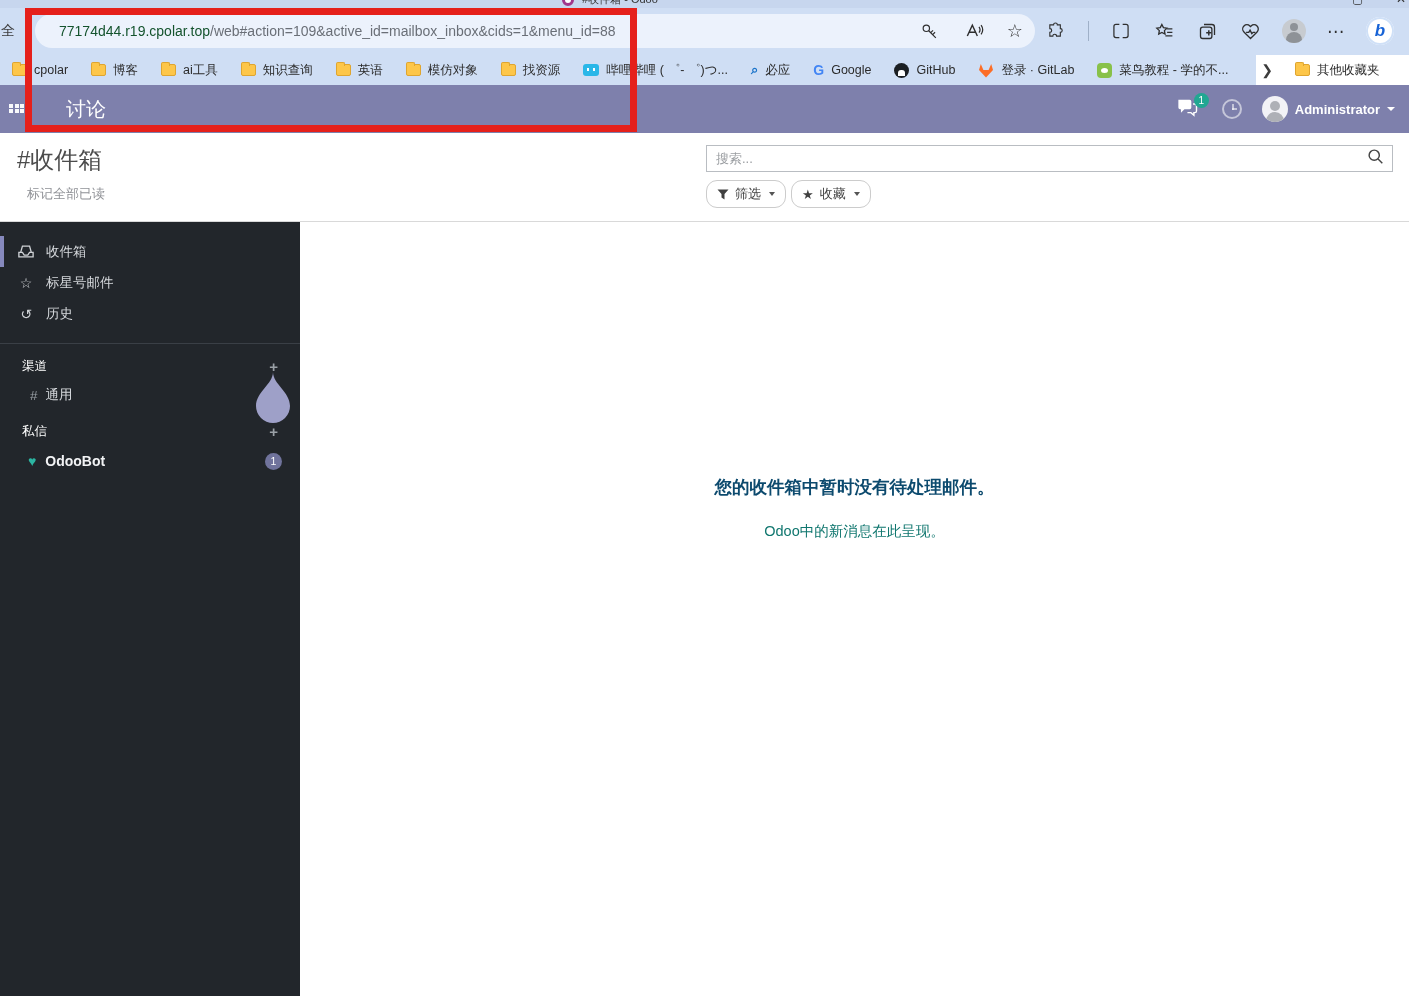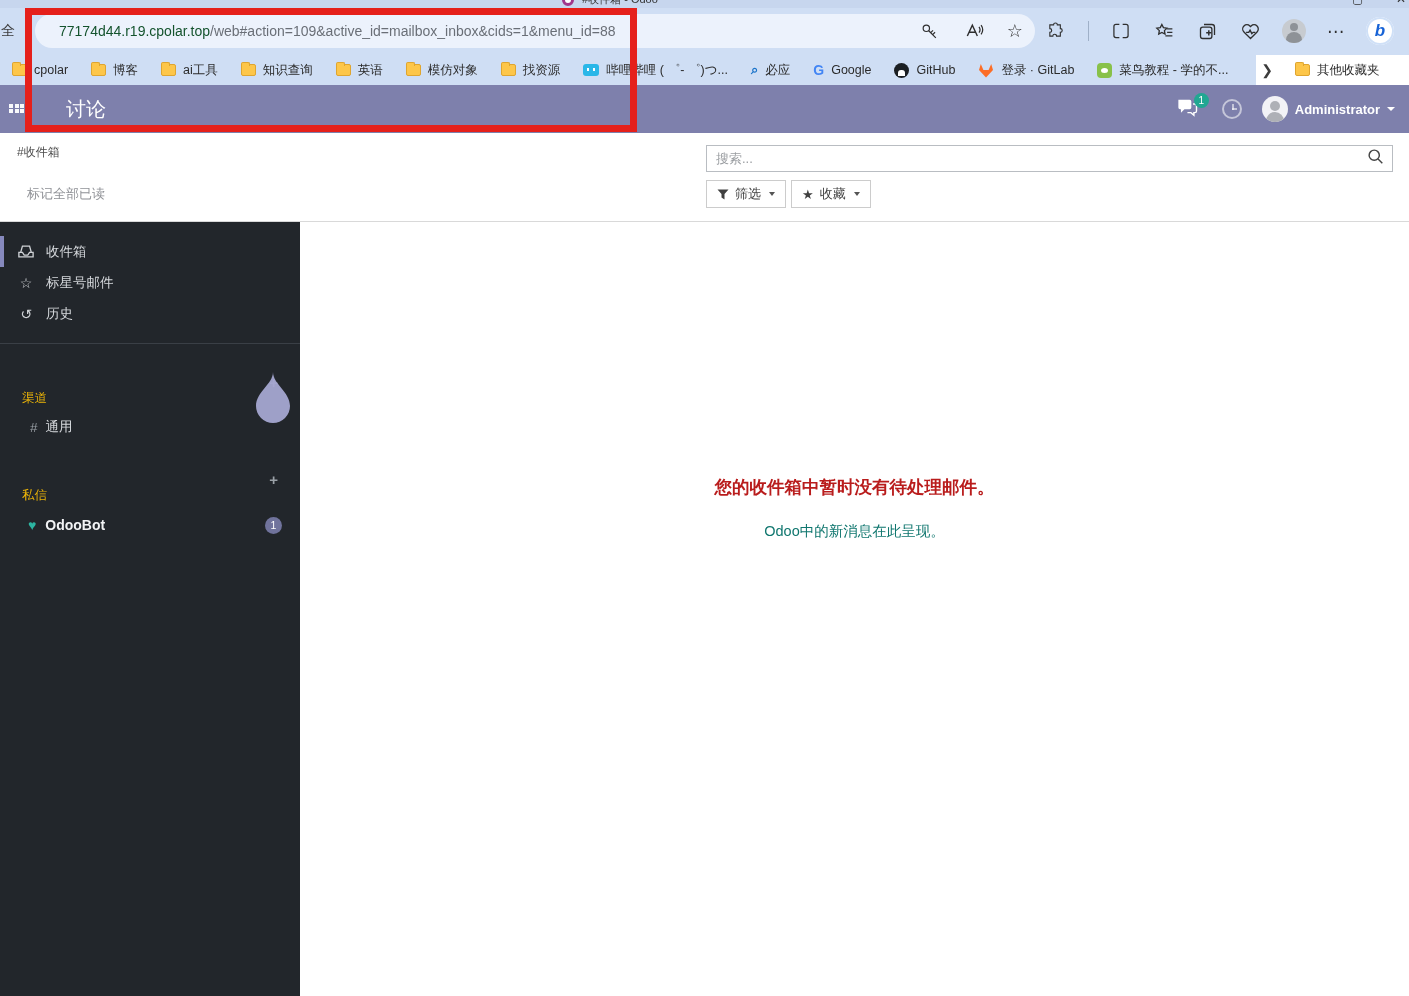--- a/index.html
+++ b/index.html
@@ -62,53 +62,53 @@
   .clock-ic::after { content:""; position:absolute; left:8px; top:7px; width:5px; height:2px; background:rgba(255,255,255,.55); }
   .user-wrap { display:flex; align-items:center; gap:7px;justify-content:flex-end; }
   .avatar-odoo { width:26px; height:26px; border-radius:50%; background:#f2f2f6; position:relative; overflow:hidden; }
   .avatar-odoo::before { content:""; position:absolute; left:8px; top:5px; width:10px; height:10px; border-radius:50%; background:#aeb0b6; }
   .avatar-odoo::after { content:""; position:absolute; left:4px; top:16px; width:18px; height:12px; border-radius:9px 9px 0 0; background:#aeb0b6; }
   .user-name { font-size:13px; font-weight:bold; }
   .caret-down { width:0; height:0; border-left:4px solid transparent; border-right:4px solid transparent; border-top:4px solid #fff; }
 
   
   .controlpanel { position:absolute; left:0; top:133px; width:1409px; height:89px; background:#fff; border-bottom:1px solid #d9d9d9; }
-  .cp-title { position:absolute; left:17px; top:11px; font-size:12px; color:#4c4c4c; }
+  .cp-title { position:absolute; left:17px; top:11px; font-size:24px; color:#4c4c4c; }
   .mark-all { position:absolute; left:27px; top:52px; font-size:13px; color:#8f9196; background:none; border:none; cursor:pointer; }
   .search-box { position:absolute; left:706px; top:12px; width:687px; height:27px; border:1px solid #b9bdc2; background:#fff; display:flex; align-items:center; }
   .search-input { flex:1; border:none; outline:none; font-size:13px; padding:0 9px; color:#333; background:transparent; font-family:inherit; }
   .search-input::placeholder { color:#9a9da1; }
   .search-mag { margin-right:8px; }
   .cp-btns { position:absolute; left:706px; top:47px; display:flex; gap:5px; }
-  .cp-btn { height:28px; background:#fff; border:1px solid #ccc; border-radius:0; font-size:13px; color:#404040; display:flex; align-items:center; gap:6px; padding:0 10px; cursor:pointer; font-family:inherit; }
+  .cp-btn { height:28px; background:#fff; border:1px solid #ccc; border-radius:11px; font-size:13px; color:#404040; display:flex; align-items:center; gap:6px; padding:0 10px; cursor:pointer; font-family:inherit; }
   .funnel-ic svg { display:block; }
   .star-filled { font-size:13px; color:#404040; }
   .btn-caret { width:0; height:0; border-left:3.5px solid transparent; border-right:3.5px solid transparent; border-top:4px solid #555; margin-left:2px; }
 
   
   .sidebar { position:absolute; left:0; top:222px; width:300px; height:774px; background:#22262b; color:#d6d9dd; }
   .sb-item { position:relative; display:flex; align-items:center; gap:12px; height:31px; padding-left:18px; font-size:13.5px; cursor:pointer; }
   .sb-item.active::before { content:""; position:absolute; left:0; top:0; bottom:0; width:4px; background:#8689bd; }
   .sb-ic { width:16px; text-align:center; font-size:14px; color:#cfd2d6; }
   .sb-ic svg { display:block; margin:0 auto; }
   .sb-divider { border-top:1px solid #3a3f46; margin:14px 0 0 0; }
   .sb-section { display:flex; align-items:center; justify-content:space-between; padding:14px 22px 6px 22px; }
-  .sb-section-label { font-size:12.5px; color:#eab308;margin-top:32px; }
+  .sb-section-label { font-size:12.5px; color:#ffffff; }
   .sb-plus { font-size:15px; color:#9aa0a6; font-weight:bold; cursor:pointer; }
   .sb-channel { display:flex; align-items:center; gap:8px; height:28px; padding-left:30px; font-size:13.5px; cursor:pointer; }
   .ch-hash { color:#9aa0a6; }
   .sb-dm { display:flex; align-items:center; gap:9px; height:30px; padding-left:28px; cursor:pointer; }
   .dm-heart { color:#2cb5a2; font-size:14px; }
   .dm-name { font-weight:bold; color:#f2f3f5; font-size:14px; }
   .dm-badge { position:absolute; right:18px; width:17px; height:17px; border-radius:50%; background:#70739c; color:#fff; font-size:10.5px; display:flex; align-items:center; justify-content:center; }
   .drop-blob { position:absolute; left:255px; top:150px; }
 
   
   .content { position:absolute; left:300px; top:222px; width:1109px; height:774px; background:#fff; }
-  .empty-title { position:absolute; left:0; width:100%; top:253px; text-align:center; font-size:17.5px; font-weight:bold; color:#b91c1c; }
+  .empty-title { position:absolute; left:0; width:100%; top:253px; text-align:center; font-size:17.5px; font-weight:bold; color:#0c4a6e; }
   .empty-sub { position:absolute; left:0; width:100%; top:300px; text-align:center; font-size:14.5px; color:#0f766e; }
 
   
   .annotation { position:absolute; left:25px; top:8px; width:612px; height:124px; border:7px solid #e5201b; pointer-events:none; z-index:50; }
 </style>
 </head>
 <body>
 
 <div class="screen">
 

